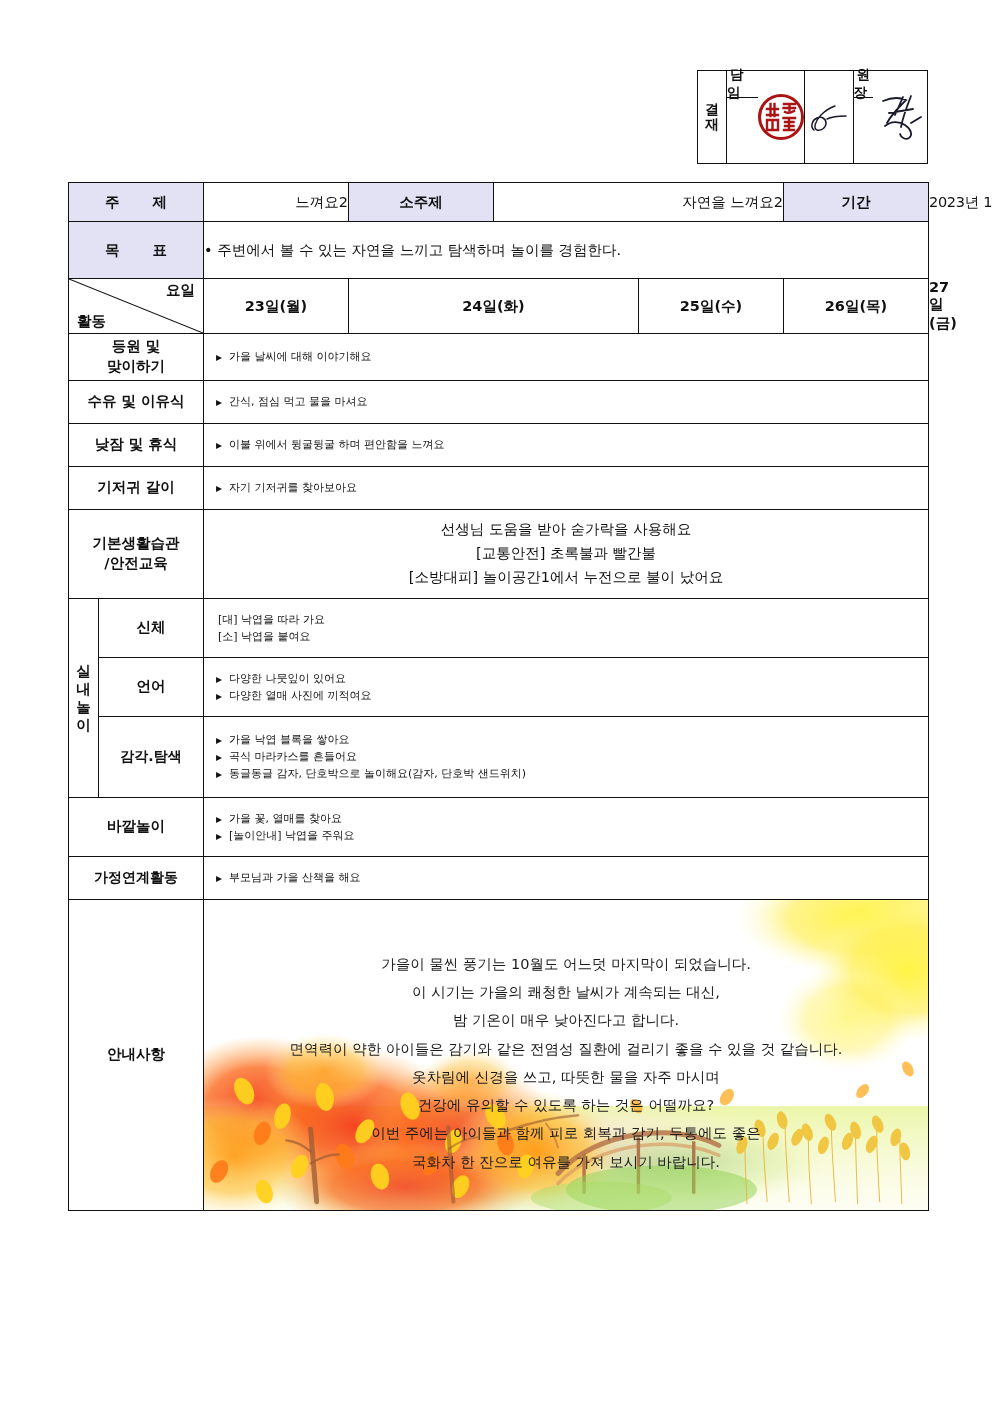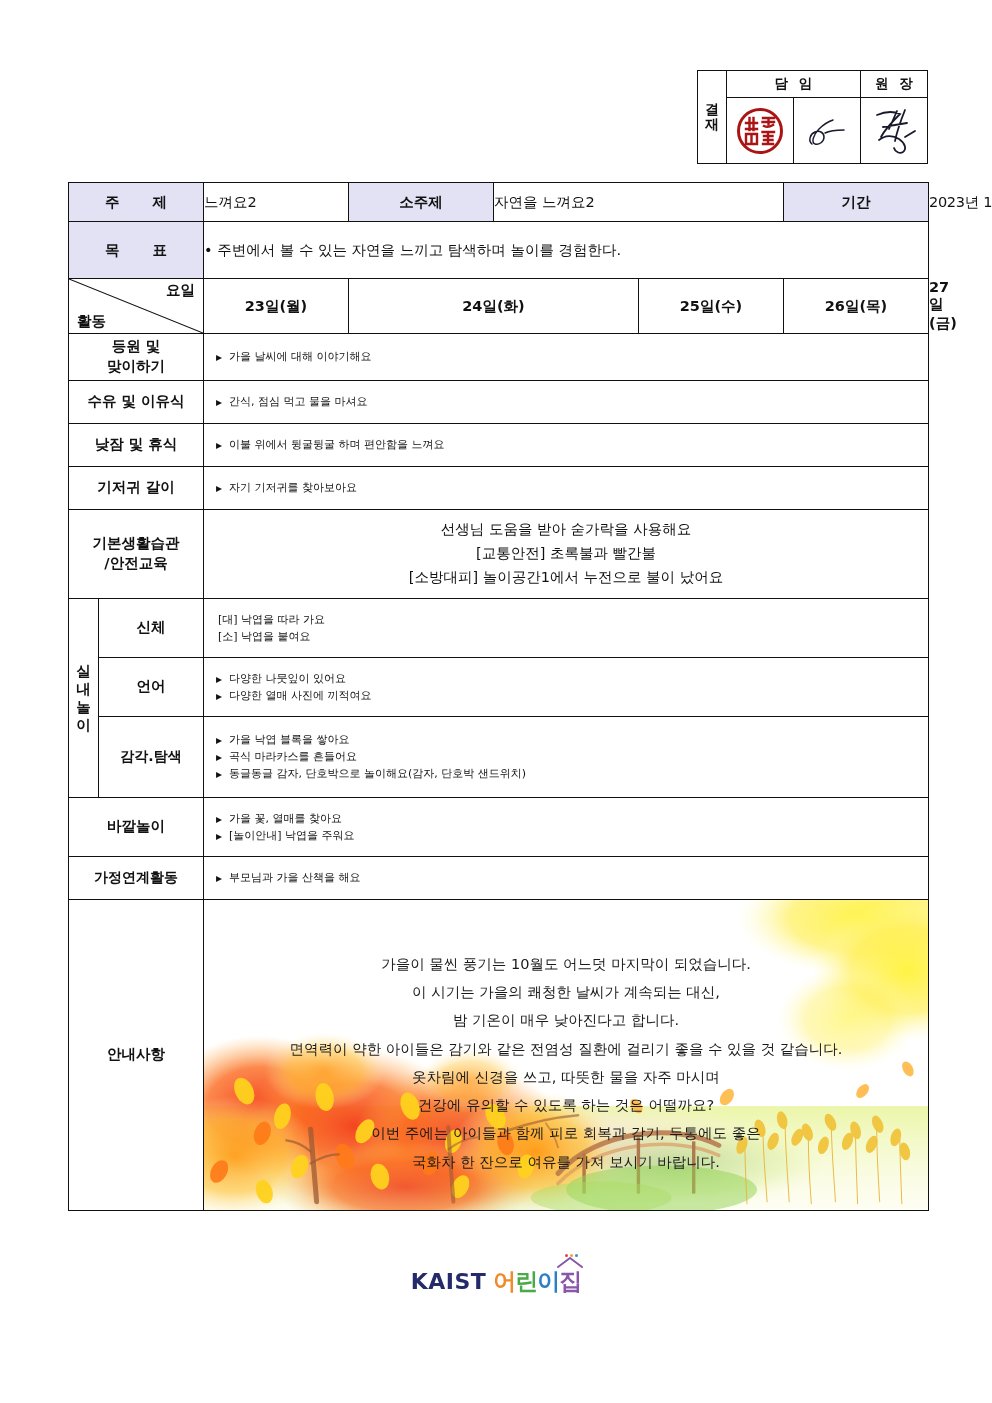--- a/index.html
+++ b/index.html
@@ -46,21 +46,21 @@
     line-height: 1.05;
     letter-spacing: 0;
   }
   .approval-cols {
     flex: 1;
     display: flex;
   }
   .approval-col {
     flex: 1;
     display: flex;
-    flex-direction: column;
+    flex-direction: row;
   }
   .approval-col + .approval-col { border-left: 1.2px solid #111; }
   .approval-head {
     height: 26px;
     border-bottom: 1.2px solid #111;
     display: flex;
     align-items: center;
     justify-content: center;
     font-size: 13.5px;
     font-weight: bold;
@@ -131,21 +131,21 @@
     border: 1.1px solid #111111;
     font-size: 14.5px;
     padding: 0;
     vertical-align: middle;
     background: #ffffff;
   }
   .lav { background: #e3e1f4 !important; text-align: center; font-weight: bold; }
 
   .hdr-wide { letter-spacing: 14px; text-indent: 14px; }
 
-  .cell-val { text-align: left; font-size: 15px; margin-left: 40px; }
+  .cell-val { text-align: right; font-size: 15px; margin-left: 40px; }
   .period-val {
     text-align: center;
     font-size: 12.4px;
     letter-spacing: -0.3px;
     white-space: nowrap;
   }
 
   .goal-cell { padding: 10px 12px; font-size: 15px; height: 56px; }
   .bullet-dot::before { content: "• "; }
 
@@ -636,30 +636,14 @@
           <div>옷차림에 신경을 쓰고, 따뜻한 물을 자주 마시며</div>
           <div>건강에 유의할 수 있도록 하는 것은 어떨까요?</div>
           <div>이번 주에는 아이들과 함께 피로 회복과 감기, 두통에도 좋은</div>
           <div>국화차 한 잔으로 여유를 가져 보시기 바랍니다.</div>
         </div>
       </td>
     </tr>
   </tbody>
     </table>
 
-  <div class="logo">
-    <span class="logo-inner">
-      <span class="logo-kaist">KAIST</span>
-      <span class="logo-ko">
-        <i class="c1">어</i><i class="c2">린</i><i class="c3">이</i><i class="c4">집</i>
-        <svg class="roof" viewBox="0 0 26 11" aria-hidden="true">
-          <path d="M1 10 L13 1 L25 10" fill="none" stroke="#8a56a8" stroke-width="2" stroke-linecap="round" stroke-linejoin="round"></path>
-        </svg>
-        <span class="dots">
-          <b style="background:#e8443a"></b>
-            <b style="background:#f2a03d"></b>
-            <b style="background:#3f8fd0"></b>
-        </span>
-      </span>
-    </span>
-  </div>
 
 </div>
 
 </body></html>

